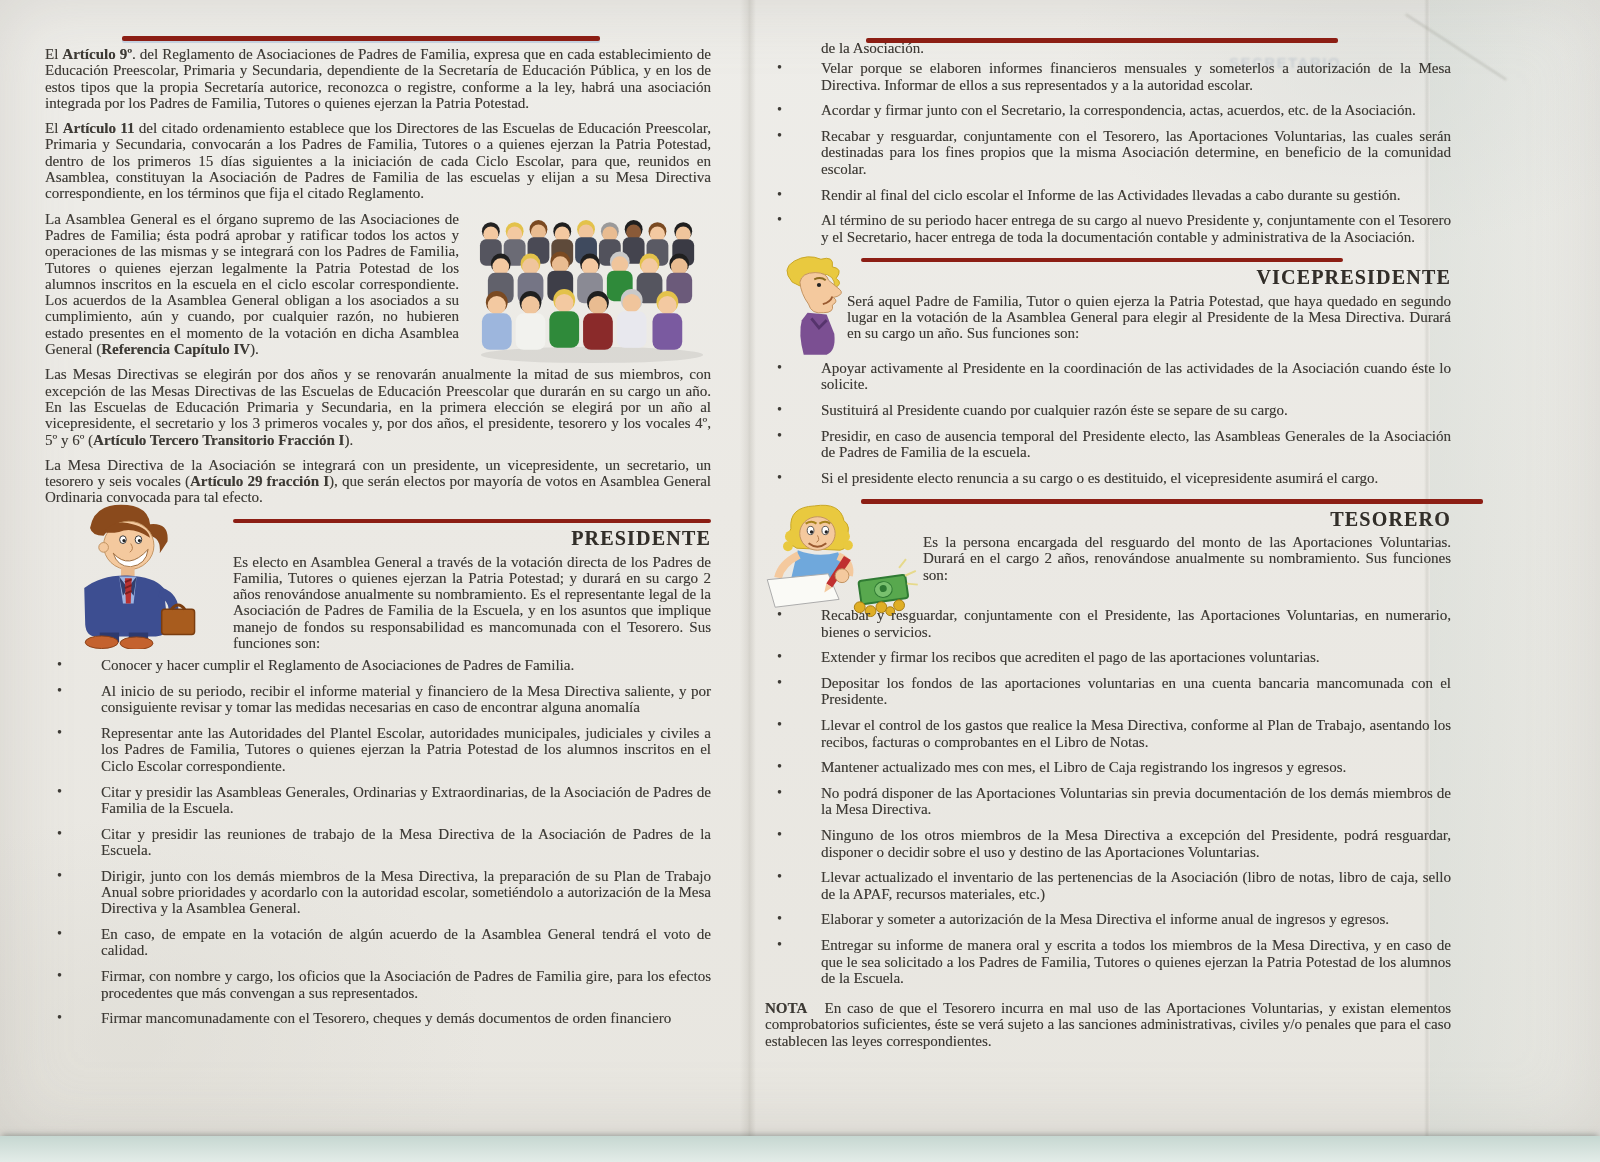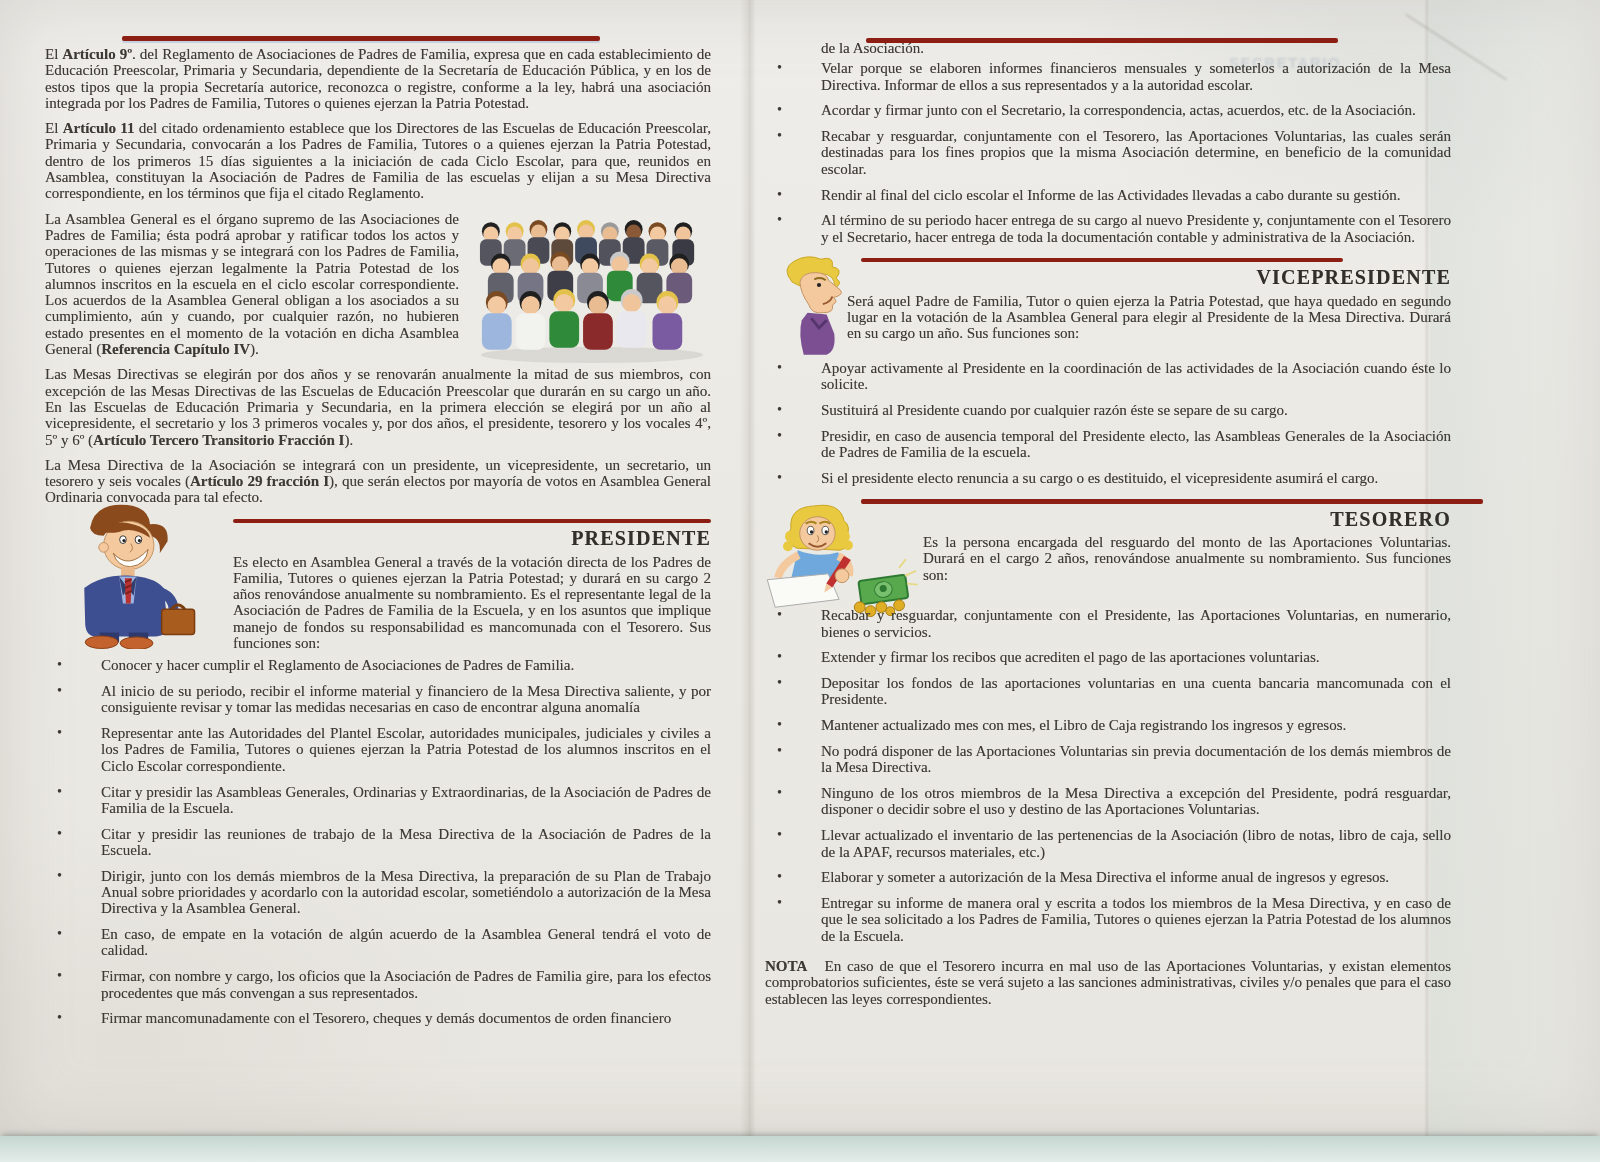--- a/index.html
+++ b/index.html
@@ -335,20 +335,21 @@
       </span>
       <div class="role-head">
         <div class="rule rule-sec"></div>
         <h2 class="role-title">TESORERO</h2>
         <p class="para intro">Es la persona encargada del resguardo del monto de las Aportaciones Voluntarias. Durará en el cargo 2 años, renovándose anualmente su nombramiento. Sus funciones son:</p>
       </div>
       <div class="bullets">
           <div class="bullet">Recabar y resguardar, conjuntamente con el Presidente, las Aportaciones Voluntarias, en numerario, bienes o servicios.</div>
           <div class="bullet">Extender y firmar los recibos que acrediten el pago de las aportaciones voluntarias.</div>
           <div class="bullet">Depositar los fondos de las aportaciones voluntarias en una cuenta bancaria mancomunada con el Presidente.</div>
+          <div class="bullet">Llevar el control de los gastos que realice la Mesa Directiva, conforme al Plan de Trabajo, asentando los recibos, facturas o comprobantes en el Libro de Notas.</div>
           <div class="bullet">Mantener actualizado mes con mes, el Libro de Caja registrando los ingresos y egresos.</div>
           <div class="bullet">No podrá disponer de las Aportaciones Voluntarias sin previa documentación de los demás miembros de la Mesa Directiva.</div>
           <div class="bullet">Ninguno de los otros miembros de la Mesa Directiva a excepción del Presidente, podrá resguardar, disponer o decidir sobre el uso y destino de las Aportaciones Voluntarias.</div>
           <div class="bullet">Llevar actualizado el inventario de las pertenencias de la Asociación (libro de notas, libro de caja, sello de la APAF, recursos materiales, etc.)</div>
           <div class="bullet">Elaborar y someter a autorización de la Mesa Directiva el informe anual de ingresos y egresos.</div>
           <div class="bullet">Entregar su informe de manera oral y escrita a todos los miembros de la Mesa Directiva, y en caso de que le sea solicitado a los Padres de Familia, Tutores o quienes ejerzan la Patria Potestad de los alumnos de la Escuela.</div>
         </div>
     </section>
 
     <p class="para nota"><b>NOTA</b><span>&nbsp;&nbsp; En caso de que el Tesorero incurra en mal uso de las Aportaciones Voluntarias, y existan elementos comprobatorios suficientes, éste se verá sujeto a las sanciones administrativas, civiles y/o penales que para el caso establecen las leyes correspondientes.</span></p>

